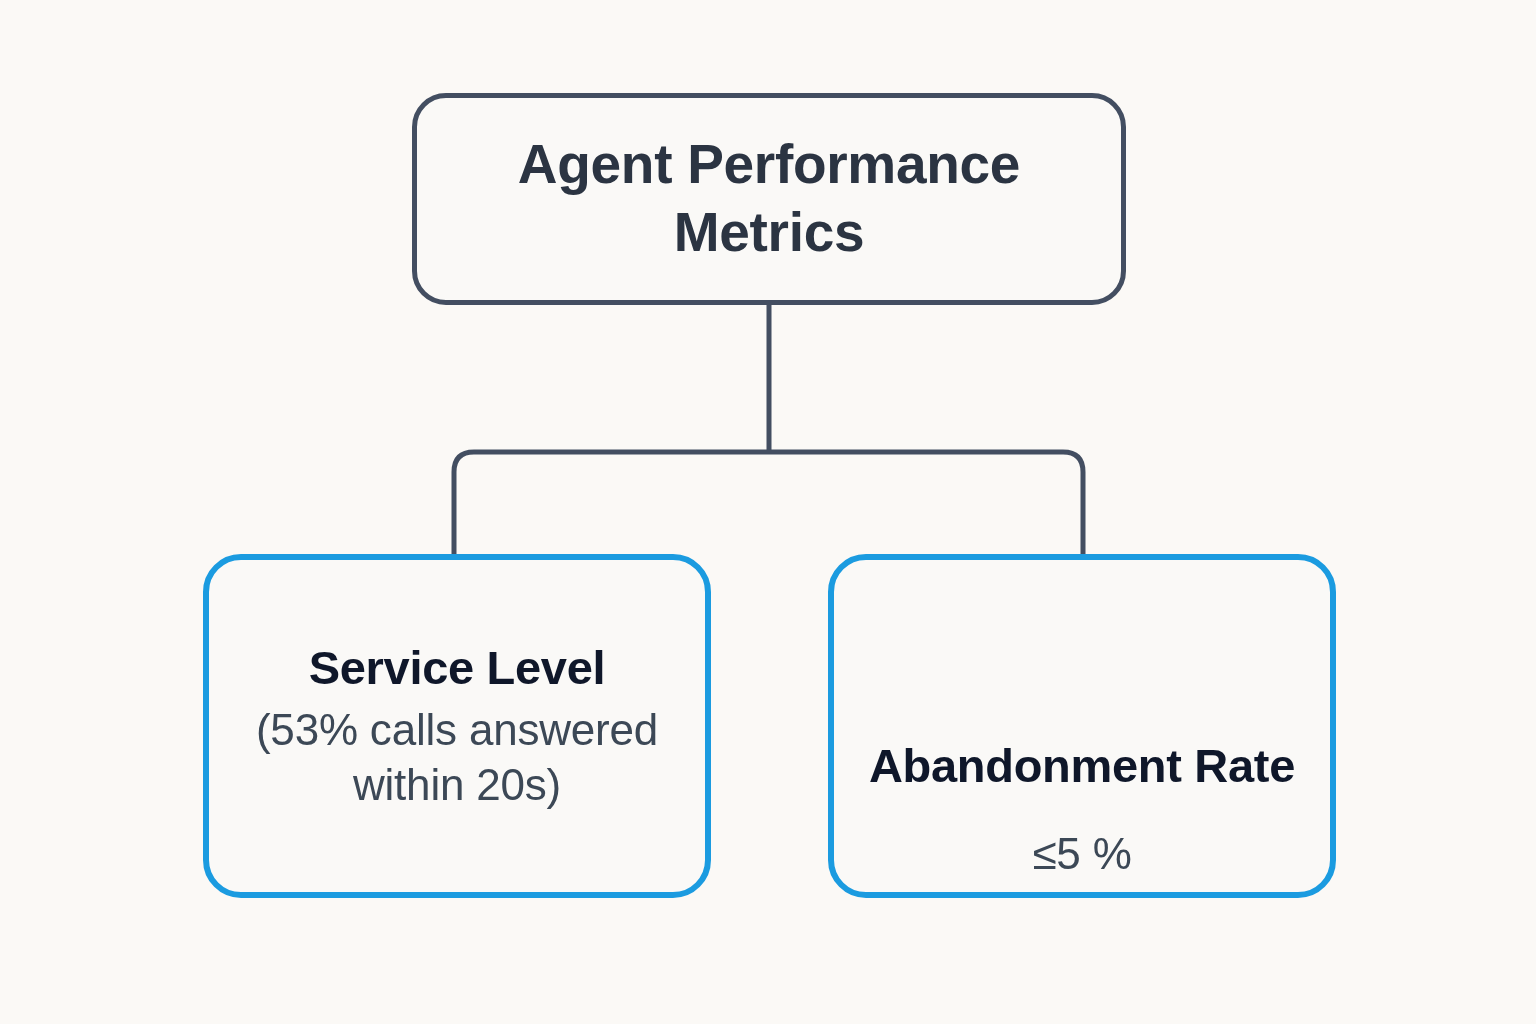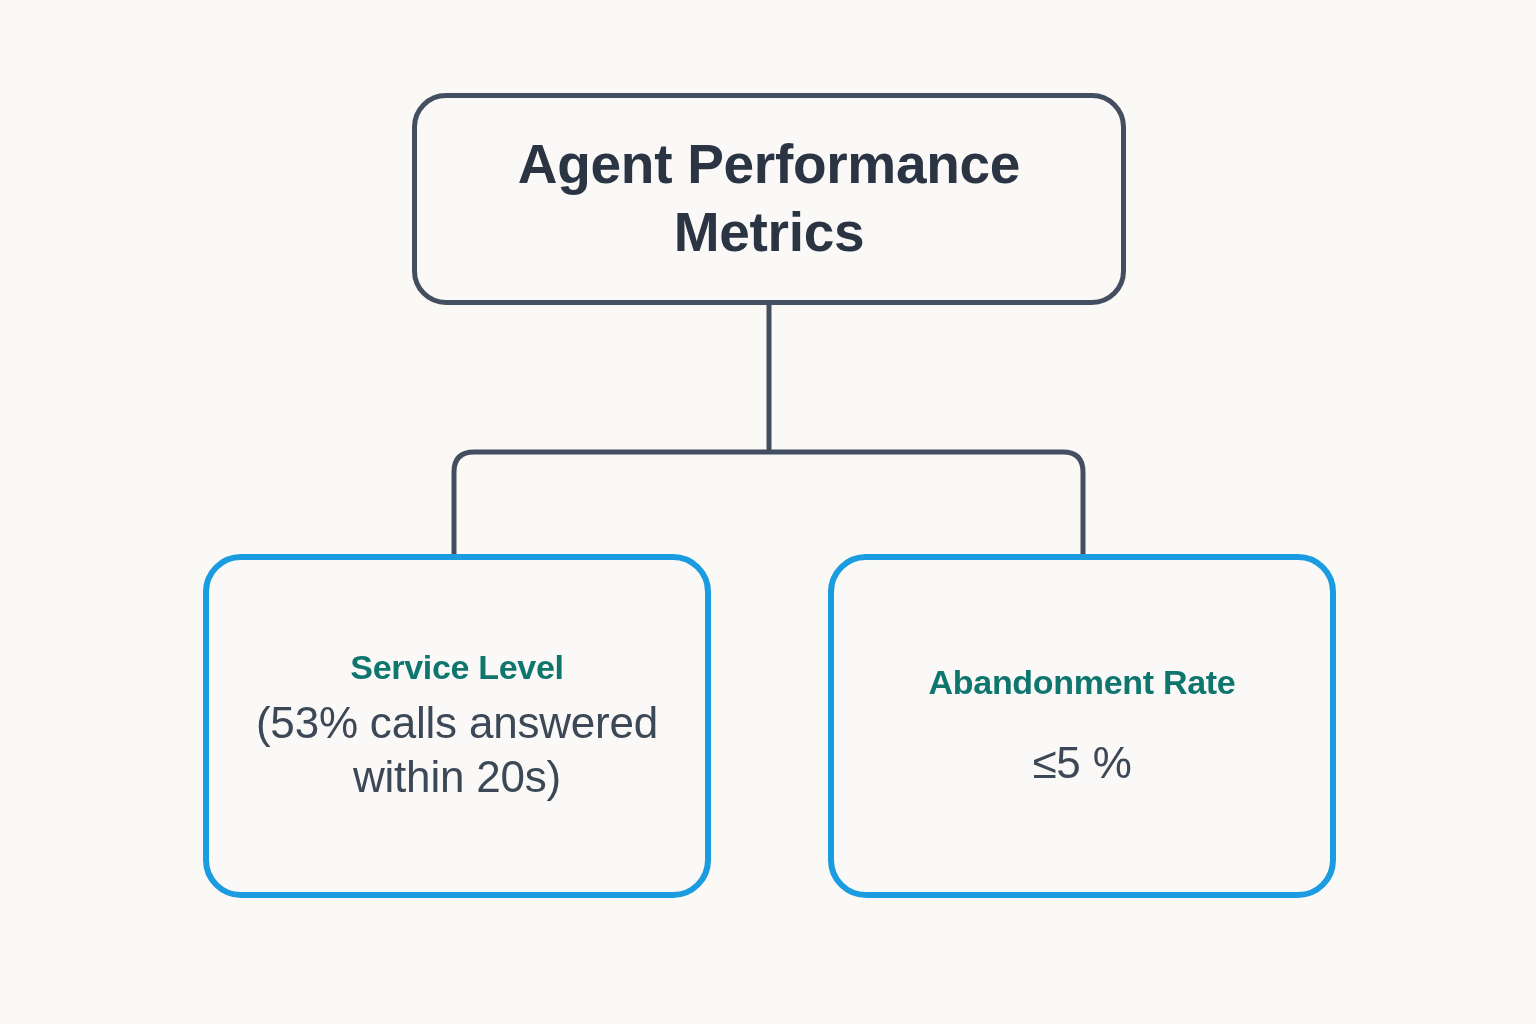--- a/index.html
+++ b/index.html
@@ -58,27 +58,27 @@
   
   .child {
     border: 6px solid #1b9be0;
     border-radius: 38px;
     top: 554px;
     width: 508px;
     height: 344px;
     padding: 10px 26px;
   }
   #node-service-level { left: 203px; }
-  #node-abandonment-rate { left: 828px; }
+  #node-abandonment-rate { left: 828px; justify-content: flex-end; }
 
   .child .node-title {
-    font-size: 34px;
+    font-size: 47px;
     font-weight: bold;
     line-height: 1.18;
-    color: #0f766e;
+    color: #0f172a;
     letter-spacing: -0.3px;
   }
   .child .node-detail {
     font-size: 44px;
     font-weight: normal;
     line-height: 1.24;
     color: #3c4856;
     letter-spacing: -0.2px;
     margin-top: 8px;
   }

